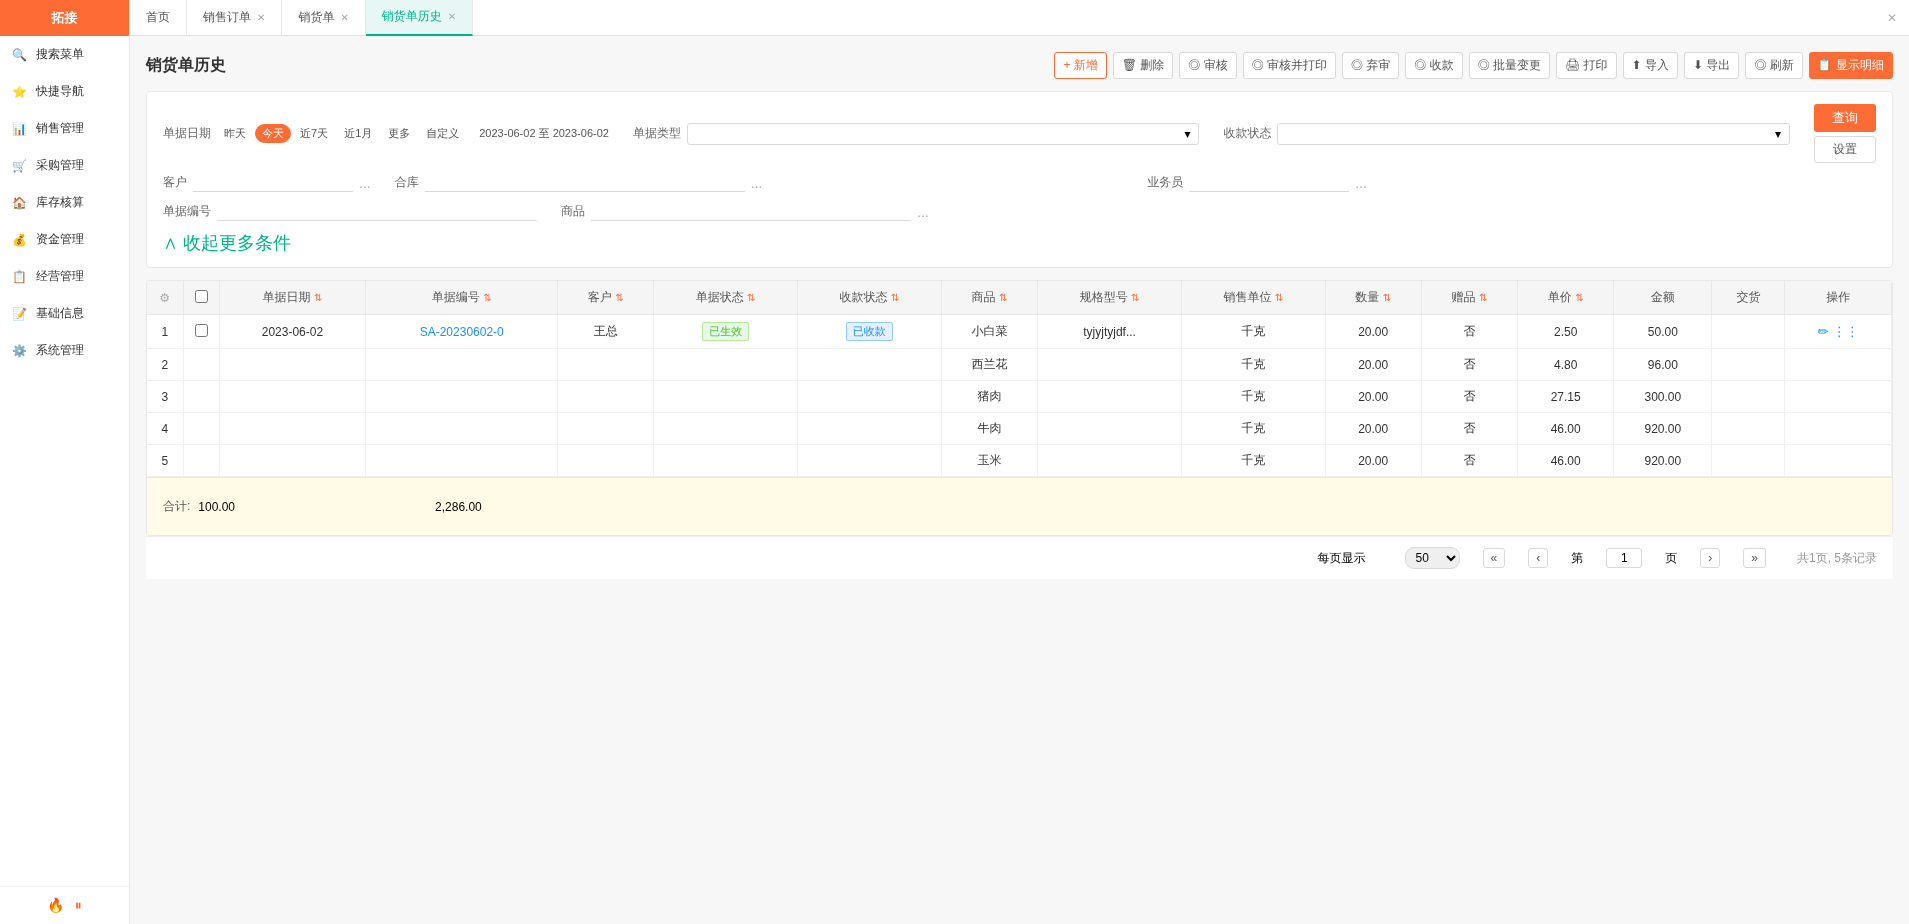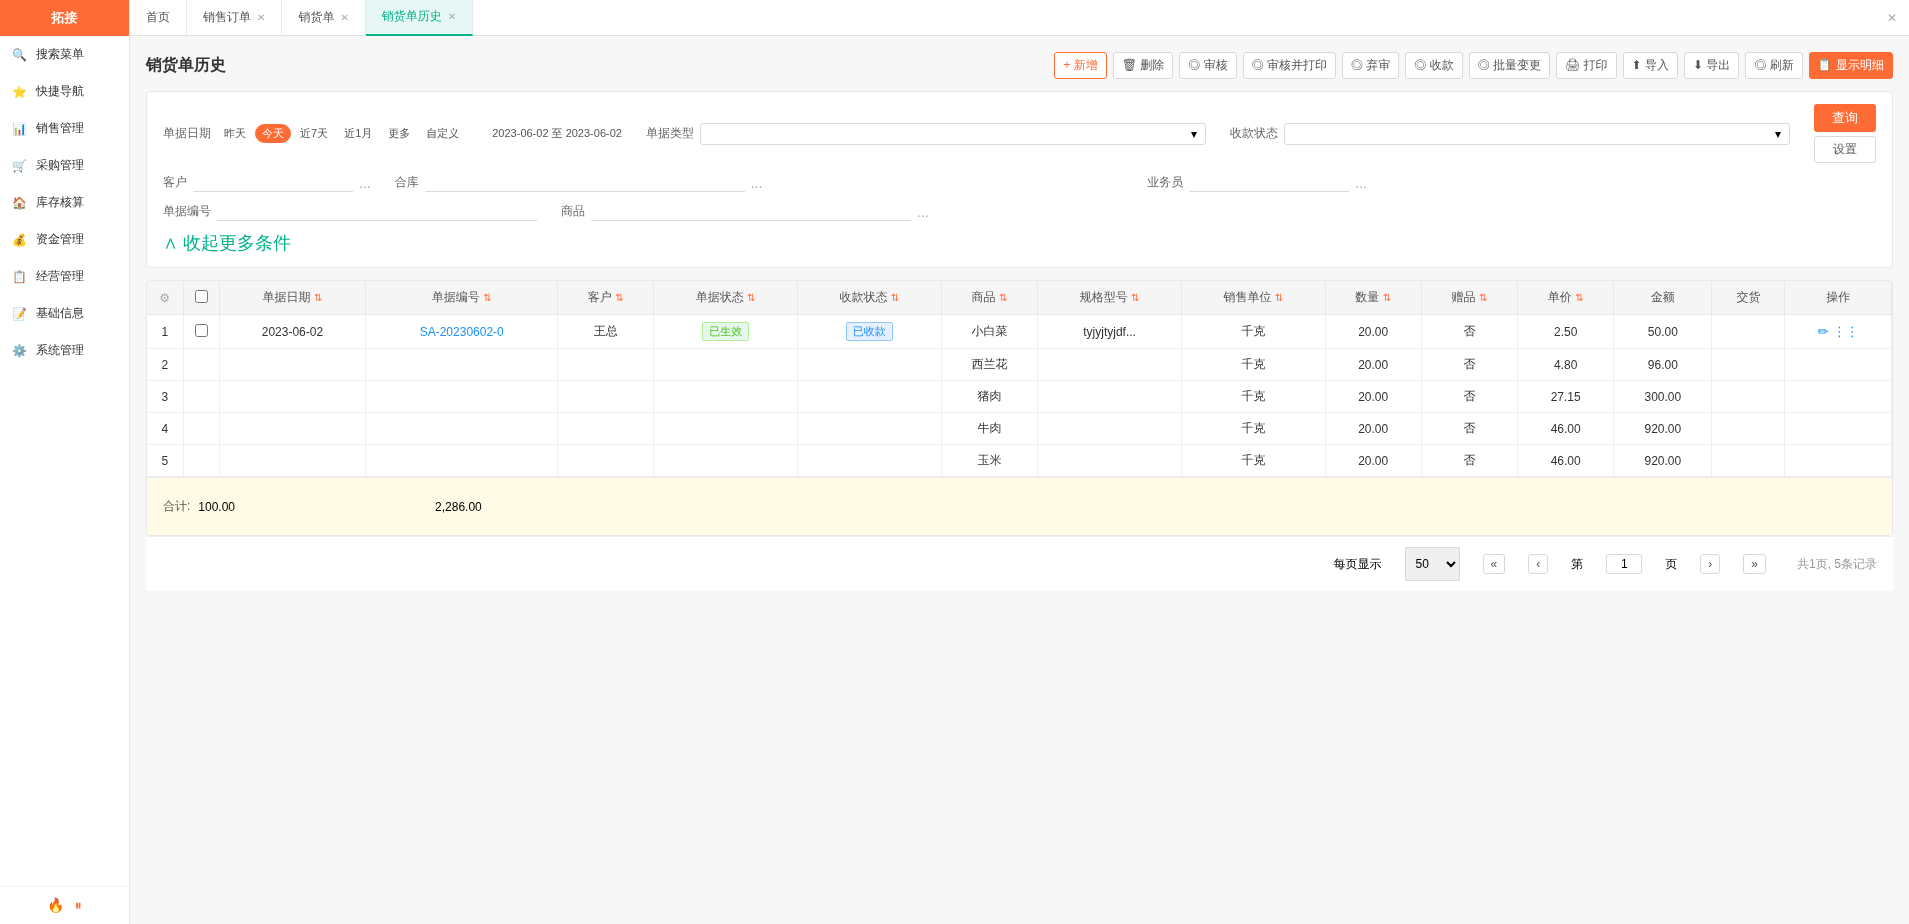--- a/index.html
+++ b/index.html
@@ -59,21 +59,21 @@
     .action-btns { display: flex; gap: 4px; justify-content: center; }
     .action-btn { color: #1890ff; cursor: pointer; font-size: 13px; }
     .settings-icon { color: #aaa; cursor: pointer; }
 
     
     .table-footer { background: #fffbe6; border-top: 1px solid #e8e8e8; padding: 20px 16px; display: flex; align-items: center; font-size: 12px; }
     .footer-label { color: #555; margin-right: 8px; }
 
     
     .pagination { display: flex; align-items: center; justify-content: flex-end; padding: 10px 16px; background: #fff; border-top: 1px solid #f0f0f0; gap: 23px; font-size: 12px; }
-    .page-size-select { border: 1px solid #d9d9d9; padding: 8px 6px; border-radius: 1px; font-size: 12px; }
+    .page-size-select { border: 1px solid #d9d9d9; padding: 2px 6px; border-radius: 9px; font-size: 12px; margin-left: 16px; }
     .page-nav-btn { border: 1px solid #d9d9d9; background: #fff; padding: 2px 7px; border-radius: 3px; cursor: pointer; font-size: 12px; color: #555; }
     .page-input { border: 1px solid #d9d9d9; width: 36px; text-align: center; padding: 2px 4px; border-radius: 3px; font-size: 12px; }
 
     
     .table-scroll { overflow-x: auto; }
     .table-scroll::-webkit-scrollbar { height: 6px; }
     .table-scroll::-webkit-scrollbar-track { background: #f0f0f0; }
     .table-scroll::-webkit-scrollbar-thumb { background: #ccc; border-radius: 3px; }
 
     .filter-actions { display: flex; flex-direction: column; gap: 4px; }
@@ -175,21 +175,21 @@
         <div class="filter-item">
           <span class="filter-label">单据日期</span>
           <div style="display:flex;gap:2px;align-items:flex-end;">
             <span class="date-btn">昨天</span>
             <span class="date-btn active">今天</span>
             <span class="date-btn">近7天</span>
             <span class="date-btn">近1月</span>
             <span class="date-btn">更多</span>
             <span class="date-btn">自定义</span>
           </div>
-          <span style="font-size:11px;color:#555;margin-left:20px;">2023-06-02 至 2023-06-02</span>
+          <span style="font-size:11px;color:#555;margin-left:7px;">2023-06-02 至 2023-06-02</span>
         </div>
         <div class="filter-item" style="flex:1;">
           <span class="filter-label">单据类型</span>
           <div class="filter-select" style="flex:1;min-width:180px;">
             <span></span>
             <span>▾</span>
           </div>
         </div>
         <div class="filter-item" style="flex:1;">
           <span class="filter-label">收款状态</span>

